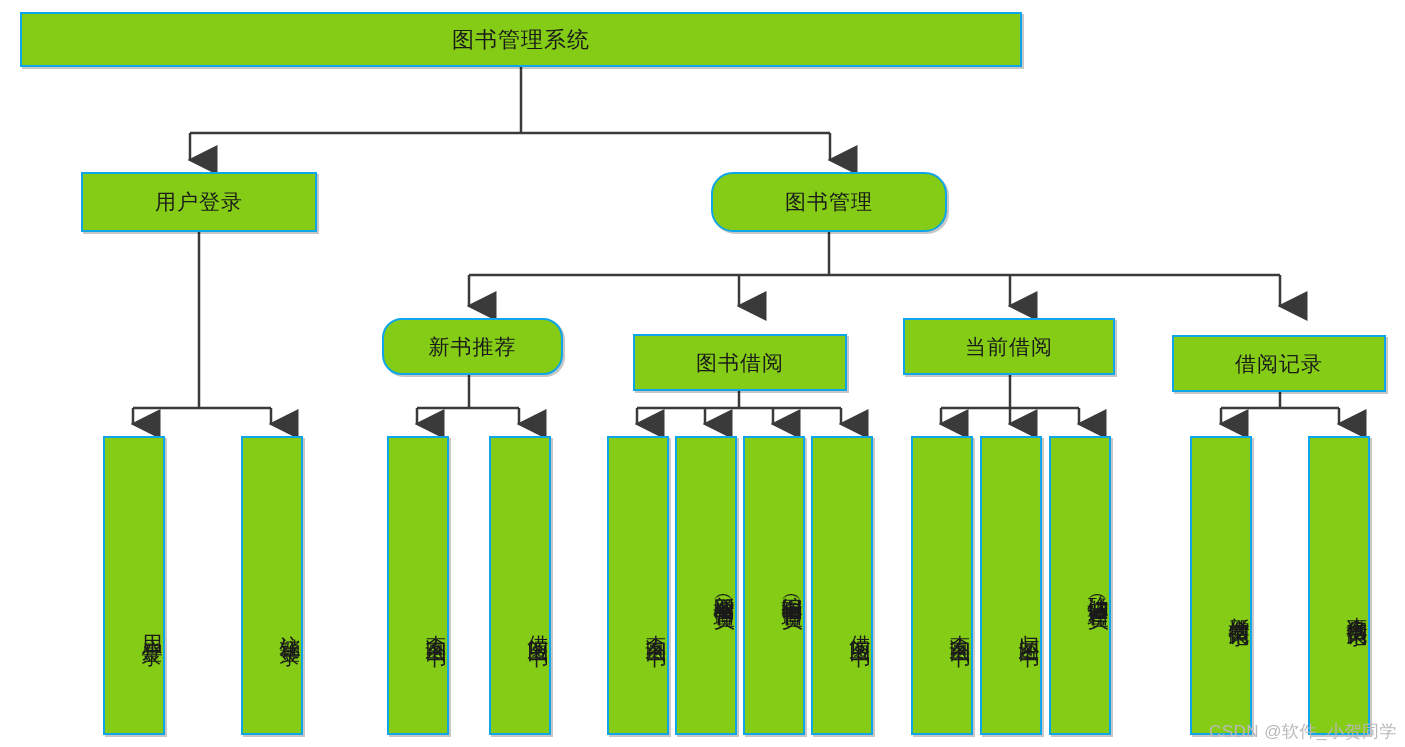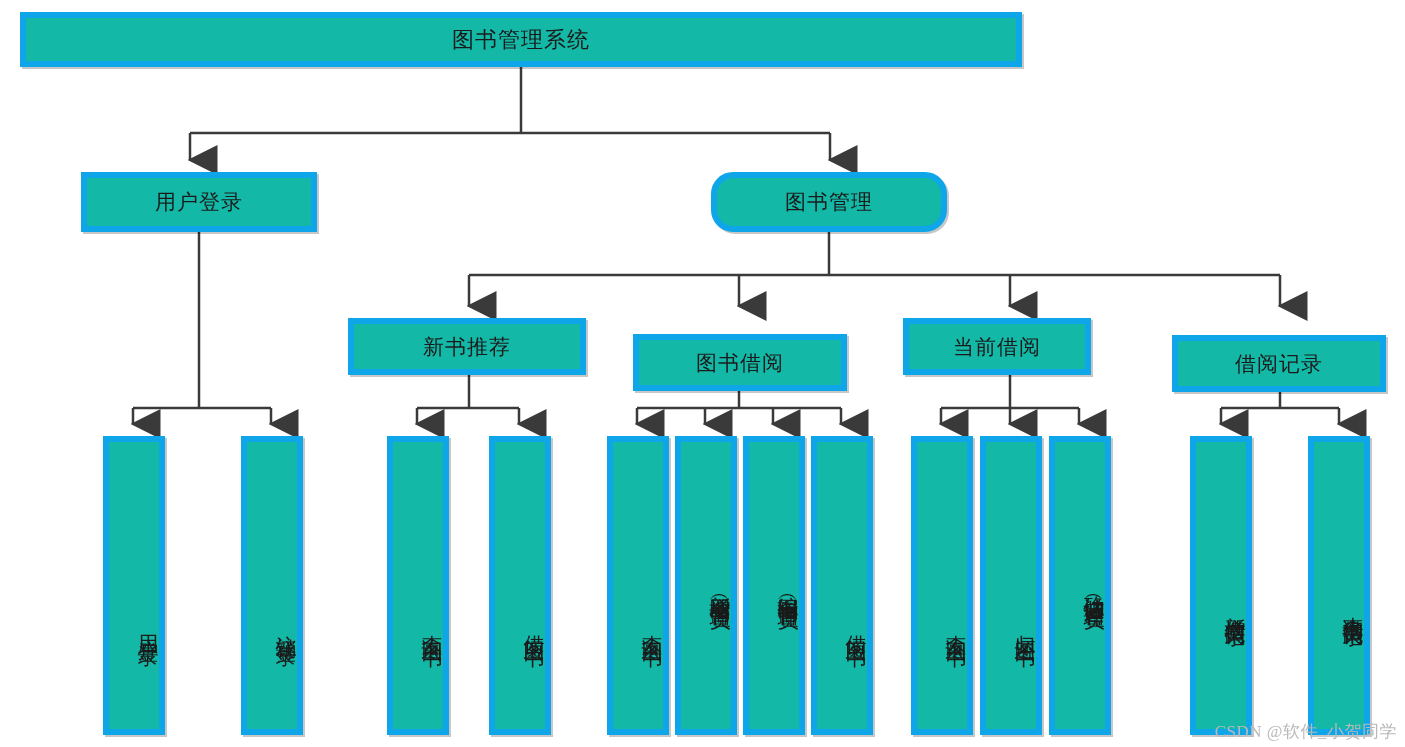--- a/index.html
+++ b/index.html
@@ -24,22 +24,22 @@
     left: 0; top: 0;
     width: 1405px;
     height: 747px;
     z-index: 1;
   }
 
   
   .node {
     position: absolute;
     z-index: 2;
-    background: #14b8a6;
-    border: 6px solid #0ea5e9;
+    background: #84cc16;
+    border: 2px solid #0ea5e9;
     box-shadow: 2px 2px 0 rgba(0,0,0,0.22);
     display: flex;
     align-items: center;
     justify-content: center;
     color: #1a1a1a;
   }
 
   
   .node.horiz {
     font-size: 21px;
@@ -75,21 +75,20 @@
   #watermark {
     position: absolute;
     right: 8px;
     bottom: 4px;
     z-index: 5;
     font-size: 17px;
     color: #b9b9b9;
     white-space: nowrap;
     letter-spacing: 0.5px;
     pointer-events: none;
-    font-family: Liberation Serif, serif;
   }
 </style>
 </head>
 <body>
 
 <div id="diagram">
 
   <svg id="connectors" viewBox="0 0 1405 747" xmlns="http://www.w3.org/2000/svg">
     <defs>
       <marker id="arrow" viewBox="0 0 12 12" refX="6" refY="11" markerWidth="12" markerHeight="12" orient="auto-start-reverse">
@@ -149,29 +148,29 @@
   </div>
 
   <div class="node horiz" style="left:81px; top:172px; width:236px; height:60px;">
     <span class="label">用户登录</span>
   </div>
 
   <div class="node horiz" style="left:711px; top:172px; width:236px; height:60px;border-radius:22px;">
     <span class="label">图书管理</span>
   </div>
 
-  <div class="node horiz" style="left:348px; top:318px; width:238px; height:57px;">
+  <div class="node horiz" style="left:382px; top:318px; width:181px; height:57px;border-radius:20px;">
     <span class="label">新书推荐</span>
   </div>
 
   <div class="node horiz" style="left:633px; top:318px; width:214px; height:57px;margin-top:16px;">
     <span class="label">图书借阅</span>
   </div>
 
-  <div class="node horiz" style="left:903px; top:318px; width:188px; height:57px;">
+  <div class="node horiz" style="left:903px; top:318px; width:212px; height:57px;">
     <span class="label">当前借阅</span>
   </div>
 
   <div class="node horiz" style="left:1172px; top:335px; width:214px; height:57px;">
     <span class="label">借阅记录</span>
   </div>
 
   <div class="node vert" style="left:103px; top:436px; width:62px; height:299px; padding-top:80px;">
     <span class="label">用户登录</span>
   </div>

